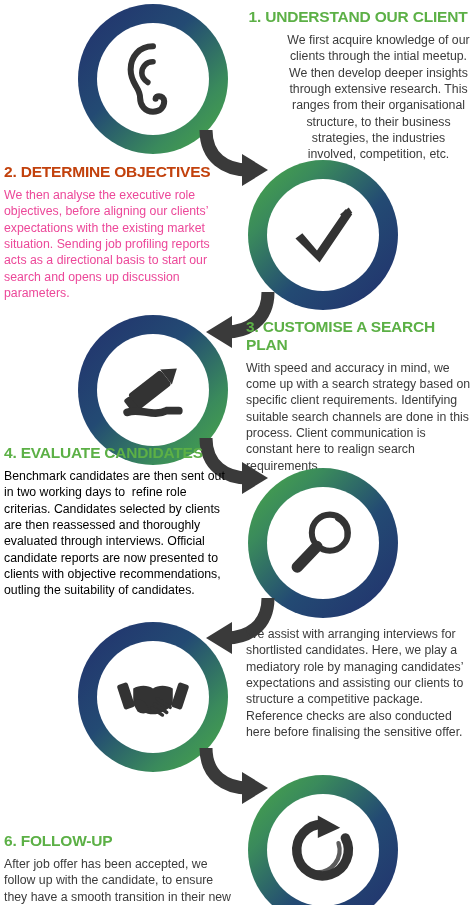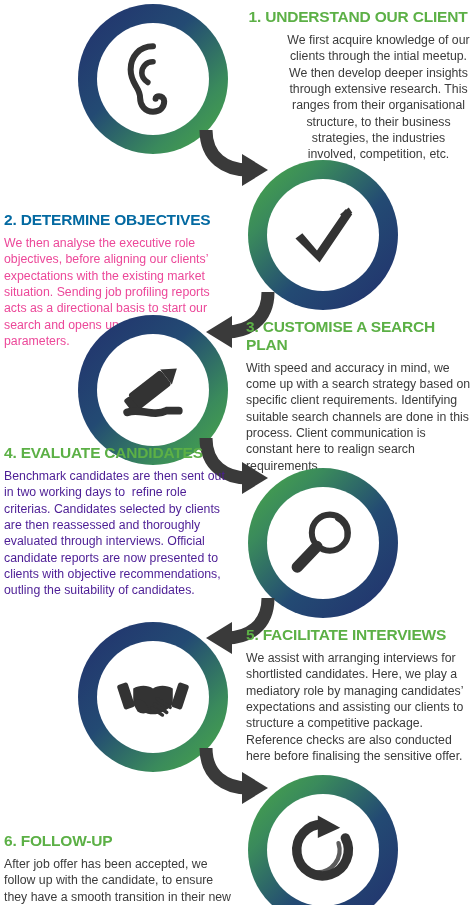--- a/index.html
+++ b/index.html
@@ -101,21 +101,21 @@
     <div class="ring" style="background:linear-gradient(135deg,#4aaa47 0%,#3a8a5c 26%,#234a73 58%,#22306d 100%);"></div>
     <div class="icon-wrap">
       <svg viewBox="0 0 100 100">
         <path d="M18 54 L26 48 L43 68 L76 20 L84 26 L46 82 Z" fill="#333"></path>
         <path d="M70 26 L80 18 L84 24 L74 33 Z" fill="#333"></path>
       </svg>
     </div>
   </div>
 
   <div class="block" style="left:4px;top:163px;width:228px;">
-    <h2 class="heading" style="color:#0369a1;margin-top:48px;">2. DETERMINE OBJECTIVES</h2>
+    <h2 class="heading" style="color:#c2410c;">2. DETERMINE OBJECTIVES</h2>
     <p class="body" style="color:#ec4899;">We then analyse the executive role objectives, before aligning our clients’ expectations with the existing market situation. Sending job profiling reports acts as a directional basis to start our search and opens up discussion parameters.</p>
   </div>
 
   <div class="arrow" style="left:196px;top:286px;">
     <svg width="82" height="62" viewBox="0 0 82 62">
       <path d="M72 6 C72 34, 52 46, 30 46" fill="none" stroke="#3a3a3a" stroke-width="13" stroke-linecap="butt"></path>
       <path d="M36 30 L10 46 L36 62 Z" fill="#3a3a3a"></path>
     </svg>
   </div>
 
@@ -151,21 +151,21 @@
       <svg viewBox="0 0 100 100">
         <circle cx="58" cy="38" r="21" fill="none" stroke="#333" stroke-width="7"></circle>
         <path d="M66 22 C74 26, 78 34, 77 42" fill="none" stroke="#333" stroke-width="4" stroke-linecap="round"></path>
         <path d="M43 54 L20 78" stroke="#333" stroke-width="13" stroke-linecap="round"></path>
       </svg>
     </div>
   </div>
 
   <div class="block" style="left:4px;top:444px;width:230px;">
     <h2 class="heading" style="color:#5cb046;">4. EVALUATE CANDIDATES</h2>
-    <p class="body" style="color:#4c1d95;">Benchmark candidates are then sent out in two working days to  refine role criterias. Candidates selected by clients are then reassessed and thoroughly evaluated through interviews. Official candidate reports are now presented to clients with objective recommendations, outling the suitability of candidates.</p>
+    <p class="body" style="color:#000000;">Benchmark candidates are then sent out in two working days to  refine role criterias. Candidates selected by clients are then reassessed and thoroughly evaluated through interviews. Official candidate reports are now presented to clients with objective recommendations, outling the suitability of candidates.</p>
   </div>
 
   <div class="arrow" style="left:196px;top:592px;">
     <svg width="82" height="62" viewBox="0 0 82 62">
       <path d="M72 6 C72 34, 52 46, 30 46" fill="none" stroke="#3a3a3a" stroke-width="13" stroke-linecap="butt"></path>
       <path d="M36 30 L10 46 L36 62 Z" fill="#3a3a3a"></path>
     </svg>
   </div>
 
   <div class="circle" style="left:78px;top:622px;">
@@ -175,21 +175,20 @@
         <rect x="12" y="34" width="13" height="30" rx="3" fill="#333" transform="rotate(-18 18 49)"></rect>
         <rect x="75" y="34" width="13" height="30" rx="3" fill="#333" transform="rotate(18 82 49)"></rect>
         <path d="M27 40 C34 36, 44 36, 50 40 C56 36, 66 36, 73 40 L73 58 C66 66, 58 70, 50 70 C42 70, 34 66, 27 58 Z" fill="#333"></path>
         <path d="M26 56 C30 52, 36 52, 40 56 C44 60, 46 64, 44 67 C42 70, 36 70, 32 67 Z" fill="#333"></path>
         <path d="M55 52 L70 62 M52 58 L66 68 M49 63 L61 71" stroke="#333" stroke-width="4" stroke-linecap="round"></path>
       </svg>
     </div>
   </div>
 
   <div class="block" style="left:246px;top:626px;width:226px;">
-    <h2 class="heading" style="color:#5cb046;">5. FACILITATE INTERVIEWS</h2>
     <p class="body" style="color:#3b3b3b;">We assist with arranging interviews for shortlisted candidates. Here, we play a mediatory role by managing candidates’ expectations and assisting our clients to structure a competitive package. Reference checks are also conducted here before finalising the sensitive offer.</p>
   </div>
 
   <div class="arrow" style="left:196px;top:742px;">
     <svg width="78" height="62" viewBox="0 0 78 62">
       <path d="M10 6 C10 34, 30 46, 52 46" fill="none" stroke="#3a3a3a" stroke-width="13" stroke-linecap="butt"></path>
       <path d="M46 30 L72 46 L46 62 Z" fill="#3a3a3a"></path>
     </svg>
   </div>
 

